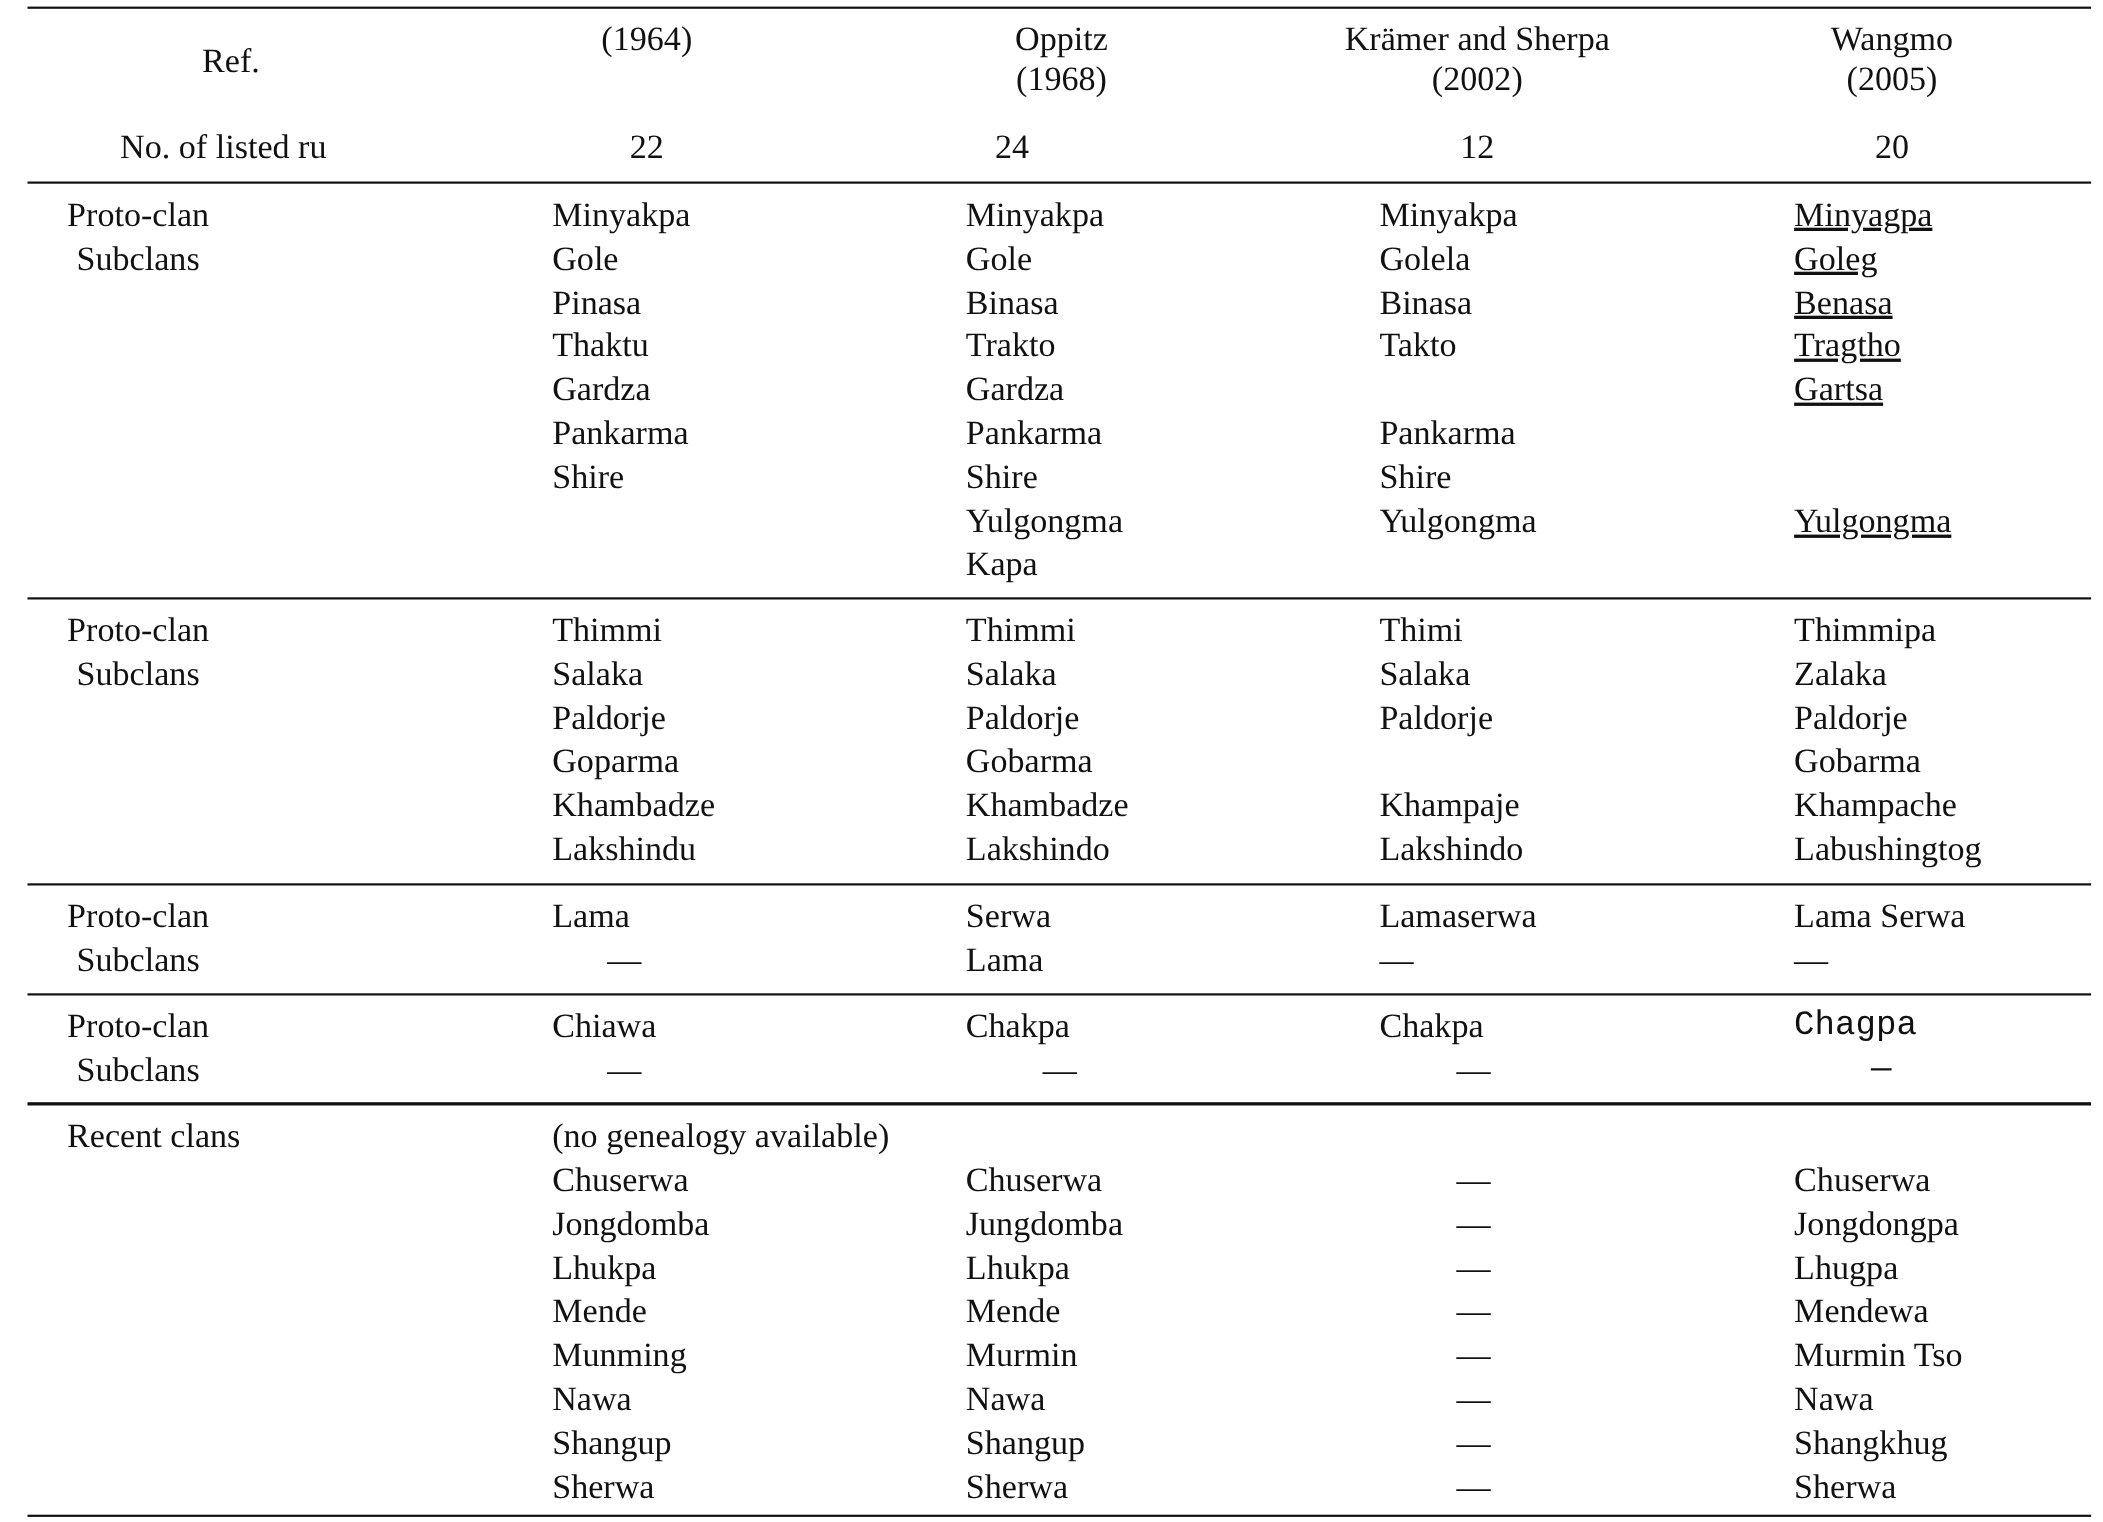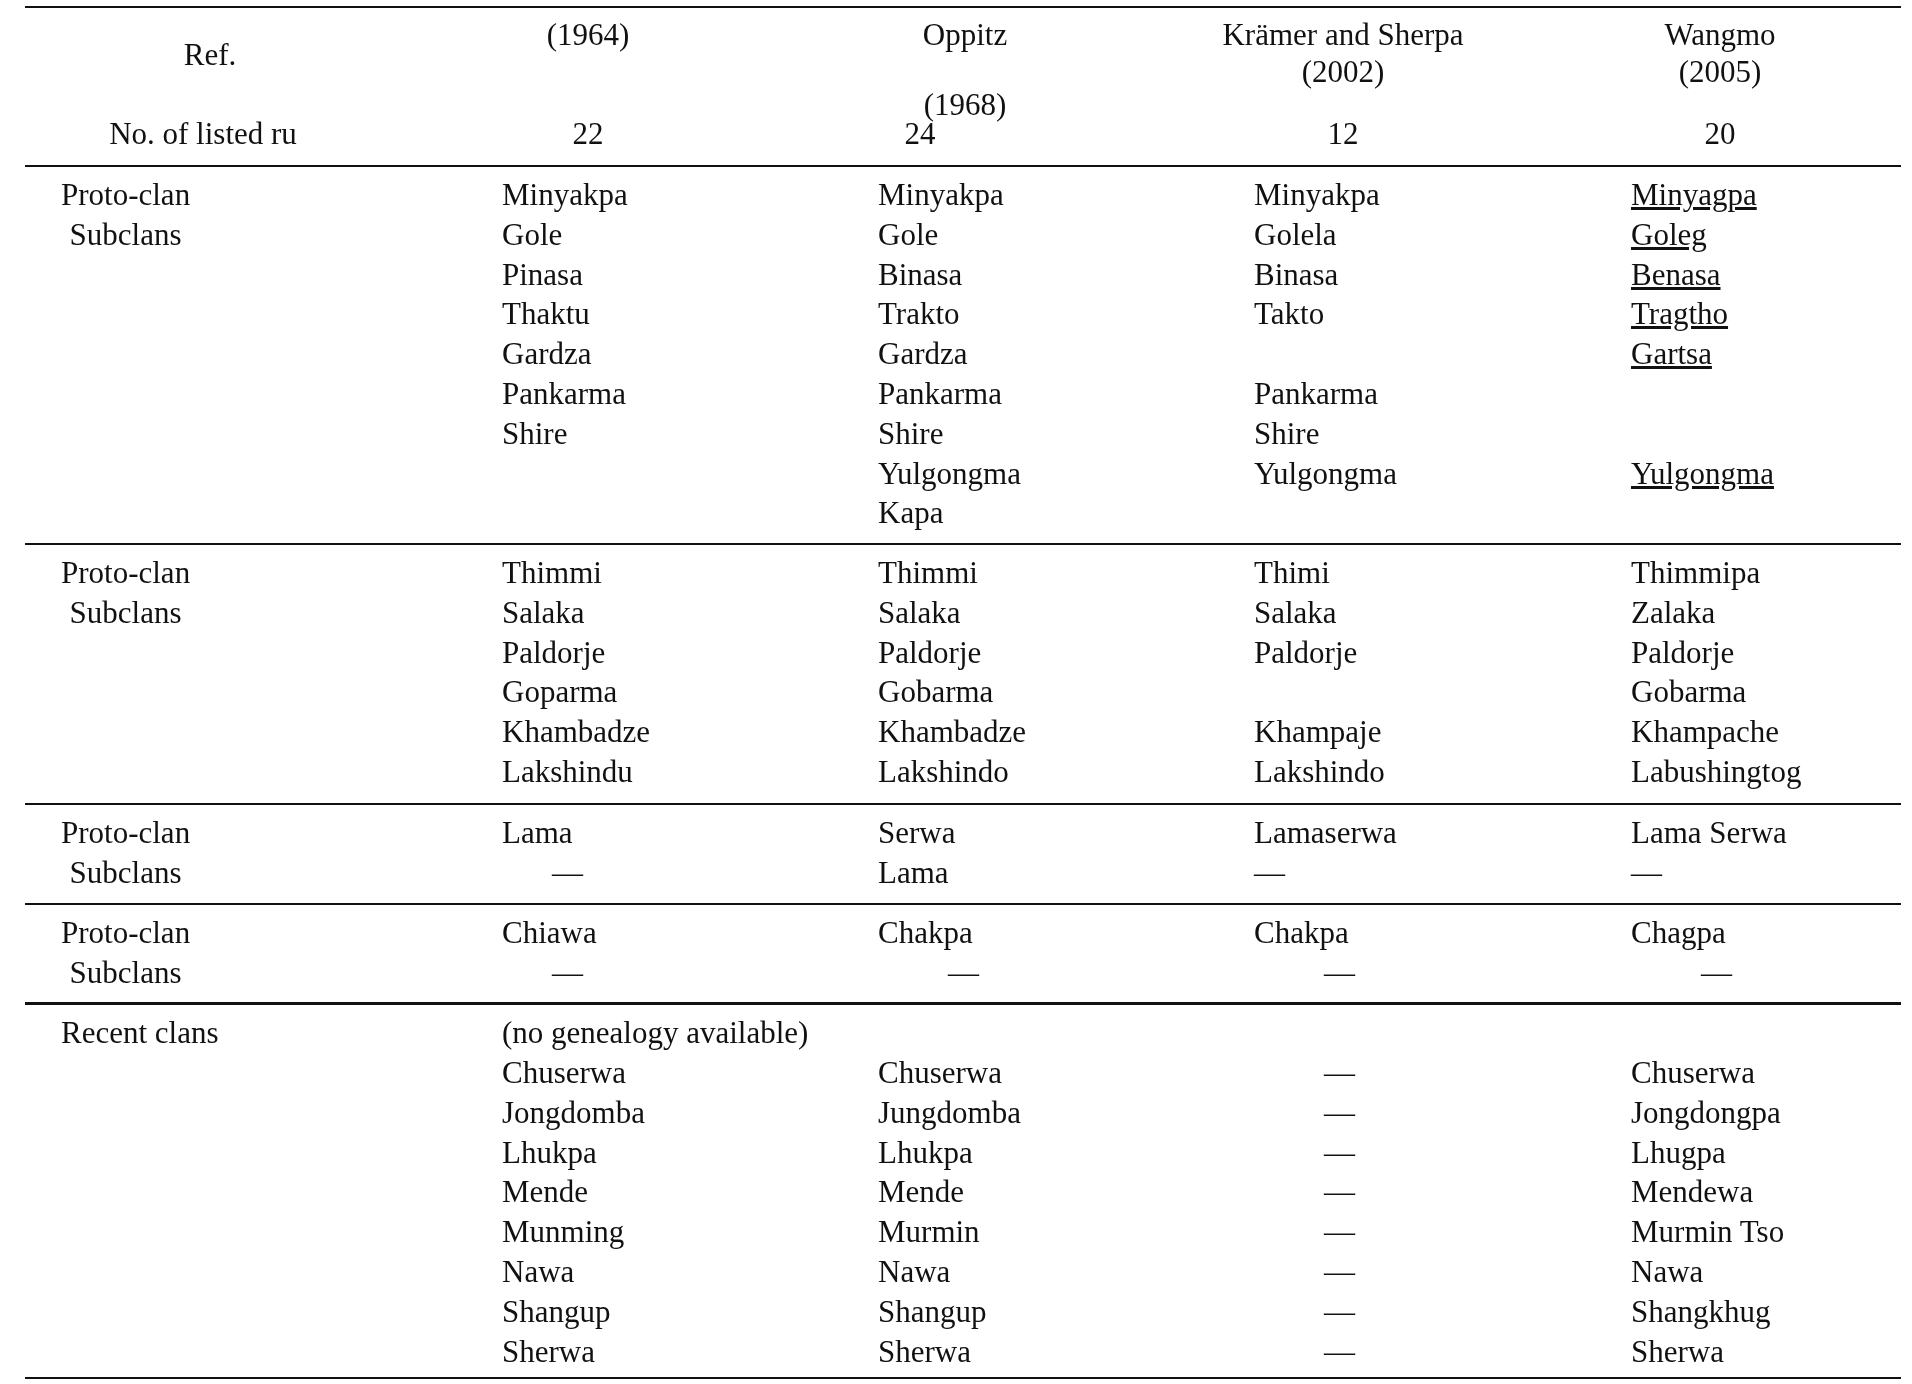--- a/index.html
+++ b/index.html
@@ -30,21 +30,21 @@
   <div class="hdr" style="left:110px; width:200px; top:36px;">Ref.</div>
   <div class="hdr" style="left:68px; width:270px; top:115px;">No. of listed ru</div>
 
   <div class="hdr" style="left:388px; width:400px; top:16px;">
     <span class="line" style="height:37px;">(1964)</span>
   </div>
   <div class="hdr" style="left:388px; width:400px; top:115px;text-align:center;">22</div>
 
   <div class="hdr" style="left:765px; width:400px; top:16px;">
     <span class="line" style="height:37px;">Oppitz</span>
-    <span class="line" style="height:37px;margin-top:33px;">(1968)</span>
+    <span class="line" style="height:37px;">(1968)</span>
   </div>
   <div class="hdr" style="left:720px; width:400px; top:115px;">24</div>
 
   <div class="hdr" style="left:1143px; width:400px; top:16px;">
     <span class="line" style="height:37px;">Krämer and Sherpa</span>
     <span class="line" style="height:37px;">(2002)</span>
   </div>
   <div class="hdr" style="left:1143px; width:400px; top:115px;">12</div>
 
   <div class="hdr" style="left:1520px; width:400px; top:16px;">
@@ -177,21 +177,21 @@
     <span class="line" style="padding-left:50px;">—</span>
   </div>
   <div class="cell" style="left:878px; top:913px;">
     <span class="line">Chakpa</span>
     <span class="line" style="padding-left:70px;">—</span>
   </div>
   <div class="cell" style="left:1254px; top:913px;">
     <span class="line">Chakpa</span>
     <span class="line" style="padding-left:70px;">—</span>
   </div>
-  <div class="cell" style="left:1631px; top:913px;">
+  <div class="cell" style="left:1631px; top:913px;font-family:Liberation Mono, monospace;">
     <span class="line">Chagpa</span>
     <span class="line" style="padding-left:70px;">—</span>
   </div>
 </div>
 
 <div>
   <div class="lbl" style="top:1013px;">Recent clans</div>
   <div class="cell" style="left:502px; top:1013px;">(no genealogy available)</div>
 
   <div class="cell" style="left:502px; top:1053px;">

